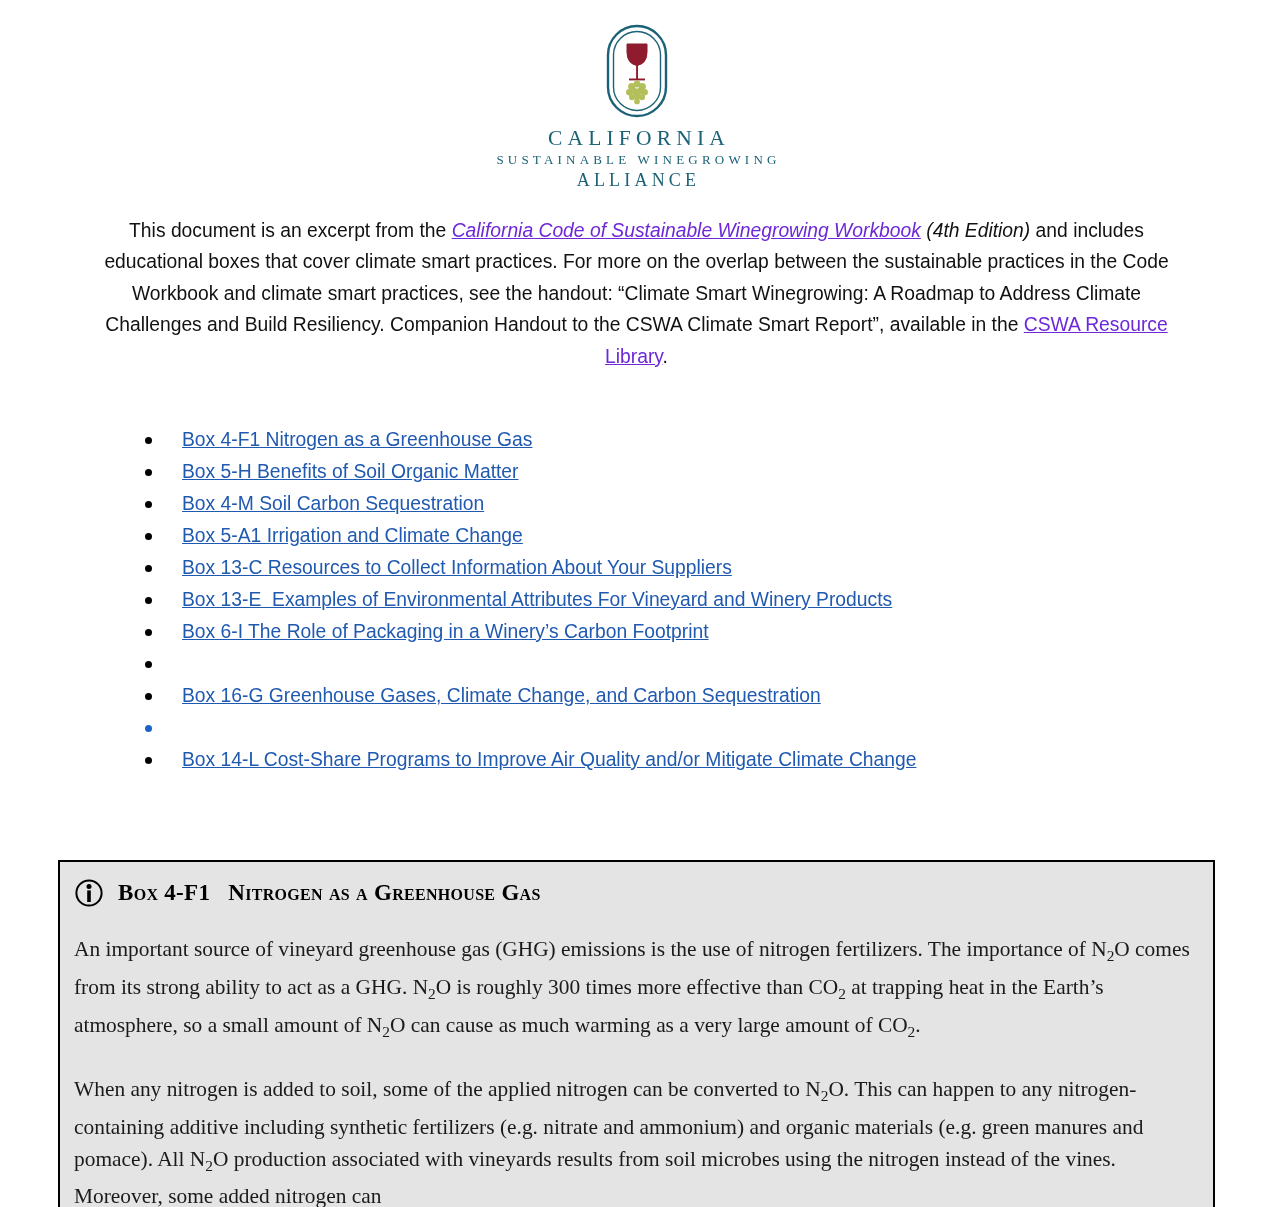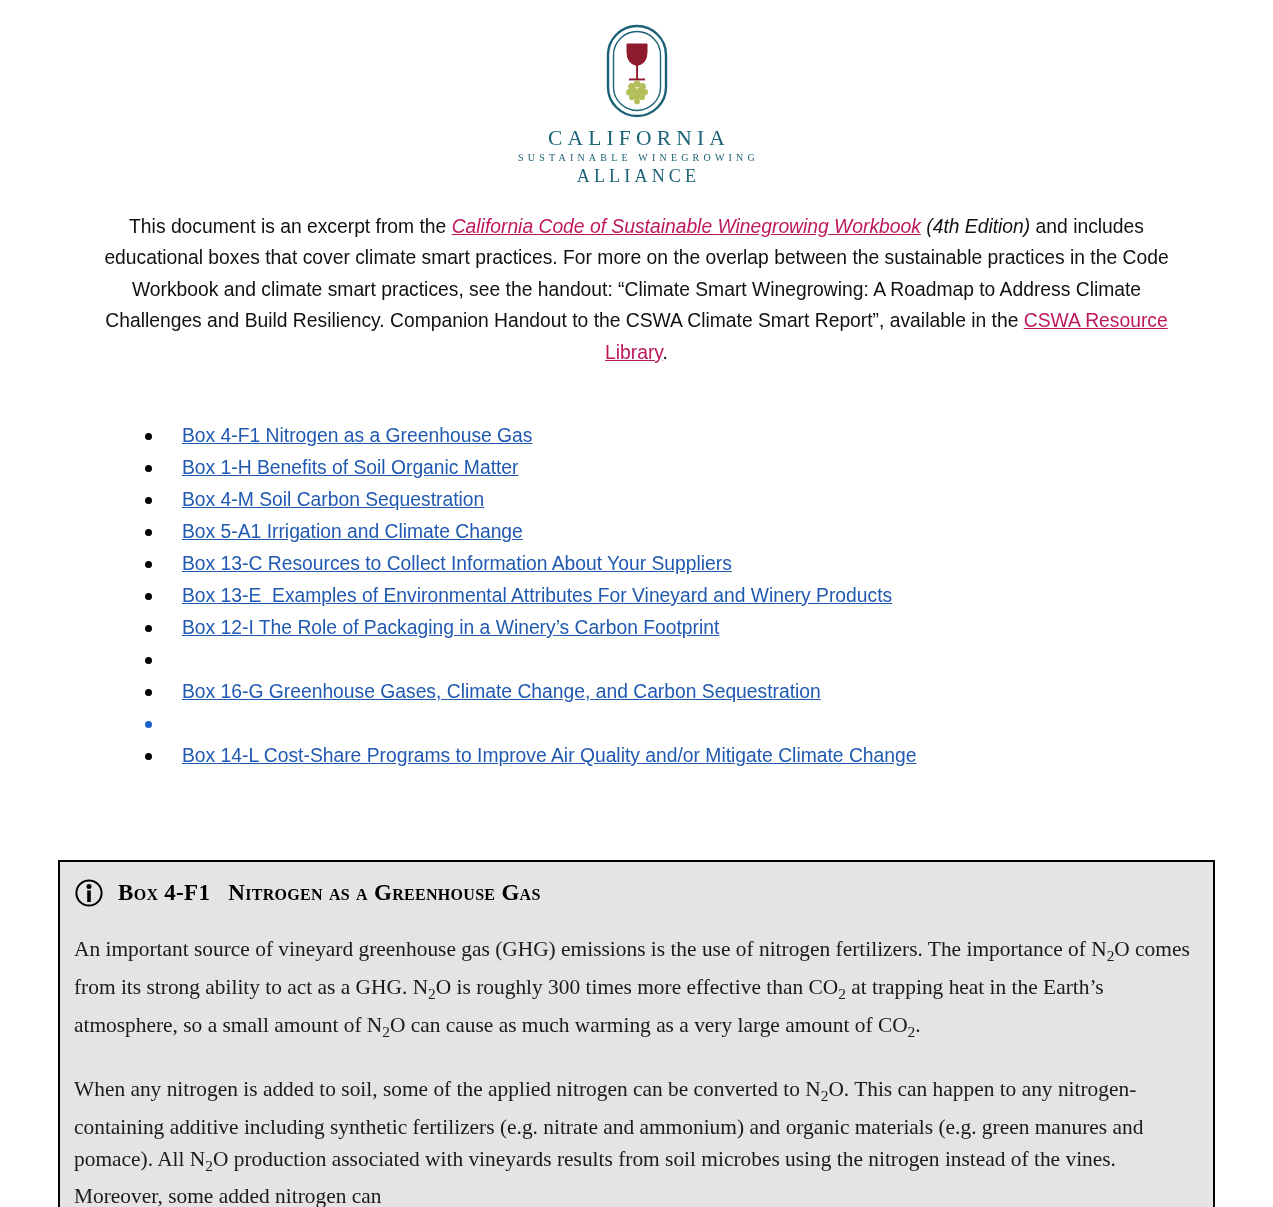--- a/index.html
+++ b/index.html
@@ -42,21 +42,21 @@
     font-family: "Liberation Serif", "DejaVu Serif", serif;
     color: #1b6277;
   }
   .logo-line1 {
     font-size: 21.5px;
     letter-spacing: 5.2px;
     line-height: 1.15;
     padding-left: 5px;
   }
   .logo-line2 {
-    font-size: 10px;
+    font-size: 13px;
     letter-spacing: 4.2px;
     line-height: 1.35;
     padding-left: 4px;
   }
   .logo-line3 {
     font-size: 18px;
     letter-spacing: 4.2px;
     line-height: 1.35;
     padding-left: 4px;
   }
@@ -66,21 +66,21 @@
     margin: 22px auto 0 auto;
     width: 1085px;
     text-align: center;
     font-size: 19.3px;
     line-height: 31.5px;
     color: #111111;
     font-family: "Liberation Sans", sans-serif;
   }
   .intro .ital { font-style: italic; }
   a.link {
-    color: #be185d;
+    color: #6d28d9;
     text-decoration: underline;
   }
   a.link.ital { font-style: italic; }
 
   
   .link-list {
     margin: 52px 0 0 0;
     padding: 0;
     list-style: none;
   }
@@ -189,26 +189,26 @@
       <div class="logo-line3">ALLIANCE</div>
     </div>
   </div>
 
   <div class="intro">
     <span>This document is an excerpt from the </span><a class="link ital" href="#">California Code of Sustainable Winegrowing Workbook</a><span class="ital"> (4th Edition)</span><span> and includes educational boxes that cover climate smart practices. For more on the overlap between the sustainable practices in the Code Workbook and climate smart practices, see the handout: “Climate Smart Winegrowing: A Roadmap to Address Climate Challenges and Build Resiliency. Companion Handout to the CSWA Climate Smart Report”, available in the </span><a class="link" href="#">CSWA Resource Library</a><span>.</span>
   </div>
 
   <ul class="link-list">
     <li><span class="bullet"></span><a href="#">Box 4-F1 Nitrogen as a Greenhouse Gas</a></li>
-    <li><span class="bullet"></span><a href="#">Box 1-H Benefits of Soil Organic Matter</a></li>
+    <li><span class="bullet"></span><a href="#">Box 5-H Benefits of Soil Organic Matter</a></li>
     <li><span class="bullet"></span><a href="#">Box 4-M Soil Carbon Sequestration</a></li>
     <li><span class="bullet"></span><a href="#">Box 5-A1 Irrigation and Climate Change</a></li>
     <li><span class="bullet"></span><a href="#">Box 13-C Resources to Collect Information About Your Suppliers</a></li>
     <li><span class="bullet"></span><a href="#">Box 13-E  Examples of Environmental Attributes For Vineyard and Winery Products</a></li>
-    <li><span class="bullet"></span><a href="#">Box 12-I The Role of Packaging in a Winery’s Carbon Footprint</a></li>
+    <li><span class="bullet"></span><a href="#">Box 6-I The Role of Packaging in a Winery’s Carbon Footprint</a></li>
     <li><span class="bullet"></span></li>
     <li><span class="bullet"></span><a href="#">Box 16-G Greenhouse Gases, Climate Change, and Carbon Sequestration</a></li>
     <li class="blue-bullet"><span class="bullet"></span></li>
     <li><span class="bullet"></span><a href="#">Box 14-L Cost-Share Programs to Improve Air Quality and/or Mitigate Climate Change</a></li>
   </ul>
 
   <div class="info-box">
     <div class="info-head">
       <svg class="info-icon" viewBox="0 0 30 30">
         <circle cx="15" cy="15" r="12.6" fill="none" stroke="#000000" stroke-width="2"></circle>

